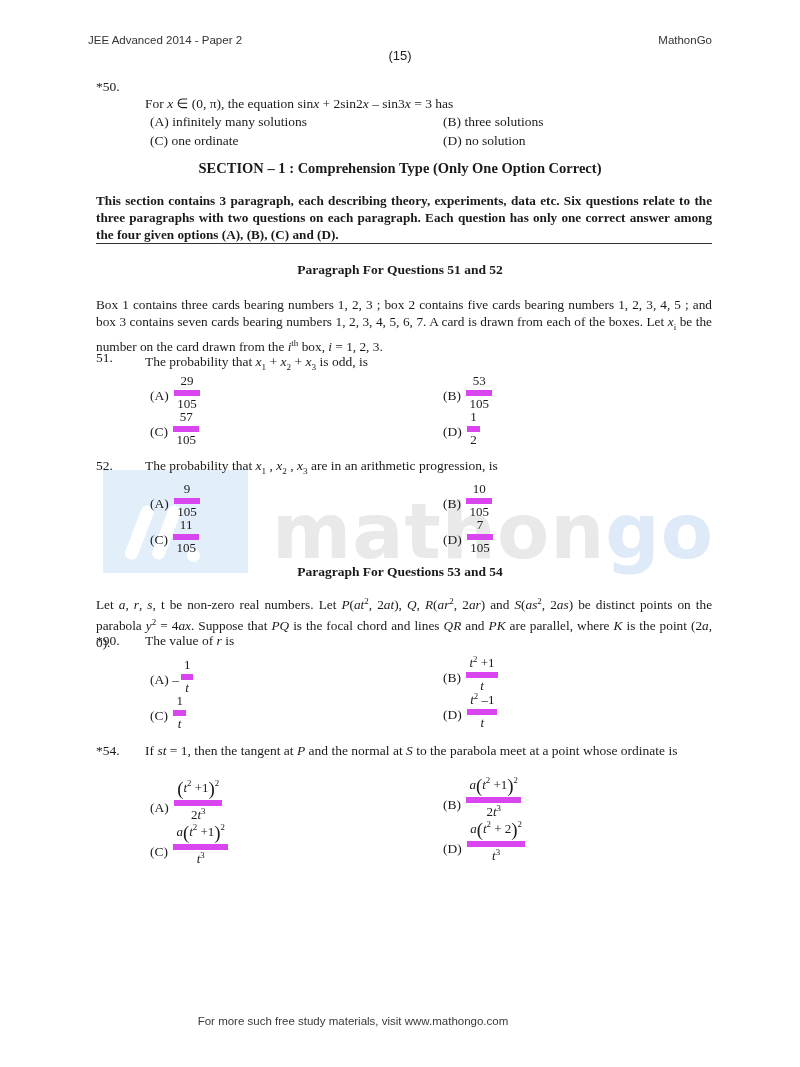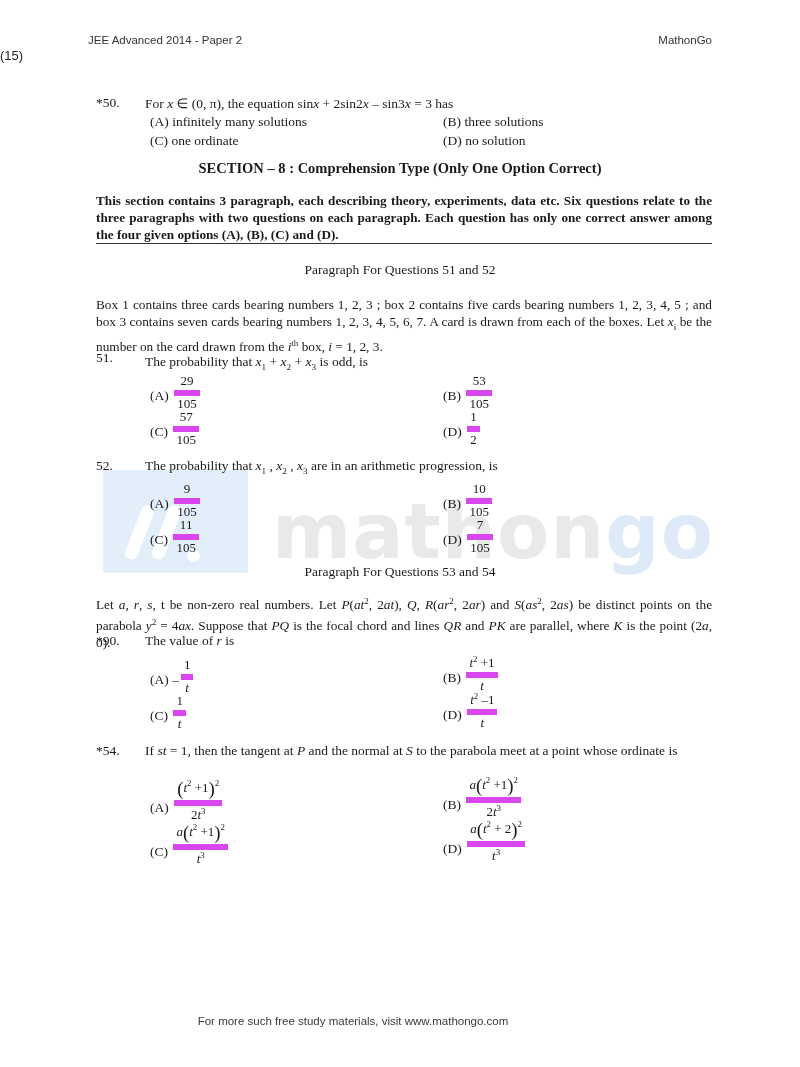--- a/index.html
+++ b/index.html
@@ -84,20 +84,21 @@
     width: 624px;
     font-family: "Liberation Sans", sans-serif;
     font-size: 11.5px;
     color: #333333;
   }
   .hdr-left { position: absolute; left: 0; top: 0; }
   .hdr-right { position: absolute; right: 0; top: 0; }
   .pageno {
     position: absolute;
     left: 0; top: 0; width: 800px;
+    text-align: center;
     top: 48px;
     font-family: "Liberation Sans", sans-serif;
     font-size: 13px;
     color: #222;
   }
   .qnum {
     position: absolute;
     left: 96px;
     font-size: 13.5px;
   }
@@ -133,21 +134,21 @@
     top: 243px;
     width: 616px;
     height: 1px;
     background: #333333;
   }
   .para-head {
     position: absolute;
     left: 88px; width: 624px;
     text-align: center;
     font-size: 13.5px;
-    font-weight: normal;
+    font-weight: bold;
   }
   .para-body {
     position: absolute;
     left: 96px;
     width: 616px;
     font-size: 13.3px;
     line-height: 16.5px;
     text-align: justify;
     margin-top: 8px;
   }
@@ -207,29 +208,29 @@
   </div>
 
   <div class="content">
 
     <div class="hdr">
       <span class="hdr-left">JEE Advanced 2014 - Paper 2</span>
       <span class="hdr-right">MathonGo</span>
     </div>
     <div class="pageno">(15)</div>
 
-    <div class="qnum" style="top:95px">*50.</div>
+    <div class="qnum" style="top:79px">*50.</div>
     <div class="qbody" style="top:95px"><span>For </span><i>x</i><span> ∈ (0, π), the equation sin</span><i>x</i><span> + 2sin2</span><i>x</i><span> – sin3</span><i>x</i><span> = 3 has</span></div>
 
     <div class="opt-l" style="top:114px"><span>(A)</span> <span>infinitely many solutions</span></div>
     <div class="opt-r" style="top:114px"><span>(B)</span> <span>three solutions</span></div>
     <div class="opt-l" style="top:133px"><span>(C)</span> <span>one ordinate</span></div>
     <div class="opt-r" style="top:133px"><span>(D)</span> <span>no solution</span></div>
 
-    <div class="section-title">SECTION – 8 : Comprehension Type (Only One Option Correct)</div>
+    <div class="section-title">SECTION – 1 : Comprehension Type (Only One Option Correct)</div>
     <div class="section-instr">This section contains 3 paragraph, each describing theory, experiments, data etc. Six questions relate to the three paragraphs with two questions on each paragraph. Each question has only one correct answer among the four given options (A), (B), (C) and (D).</div>
     <div class="rule"></div>
 
     <div class="para-head" style="top:262px">Paragraph For Questions 51 and 52</div>
     <div class="para-body" style="top:289px"><span>Box 1 contains three cards bearing numbers 1, 2, 3 ; box 2 contains five cards bearing numbers 1, 2, 3, 4, 5 ; and box 3 contains seven cards bearing numbers 1, 2, 3, 4, 5, 6, 7. A card is drawn from each of the boxes. Let </span><i>x</i><span class="sub">i</span><span> be the number on the card drawn from the </span><i>i</i><span class="supn">th</span><span> box, </span><i>i</i><span> = 1, 2, 3.</span></div>
 
     <div class="qnum" style="top:350px">51.</div>
     <div class="qbody" style="top:354px"><span>The probability that </span><i>x</i><span class="sub">1</span><span> + </span><i>x</i><span class="sub">2</span><span> + </span><i>x</i><span class="sub">3</span><span> is odd, is</span></div>
 
     <div class="opt-l optrow" style="top:374px"><span class="optlbl">(A)</span> <span class="frac"><span class="num">29</span><span class="den">105</span></span></div>

